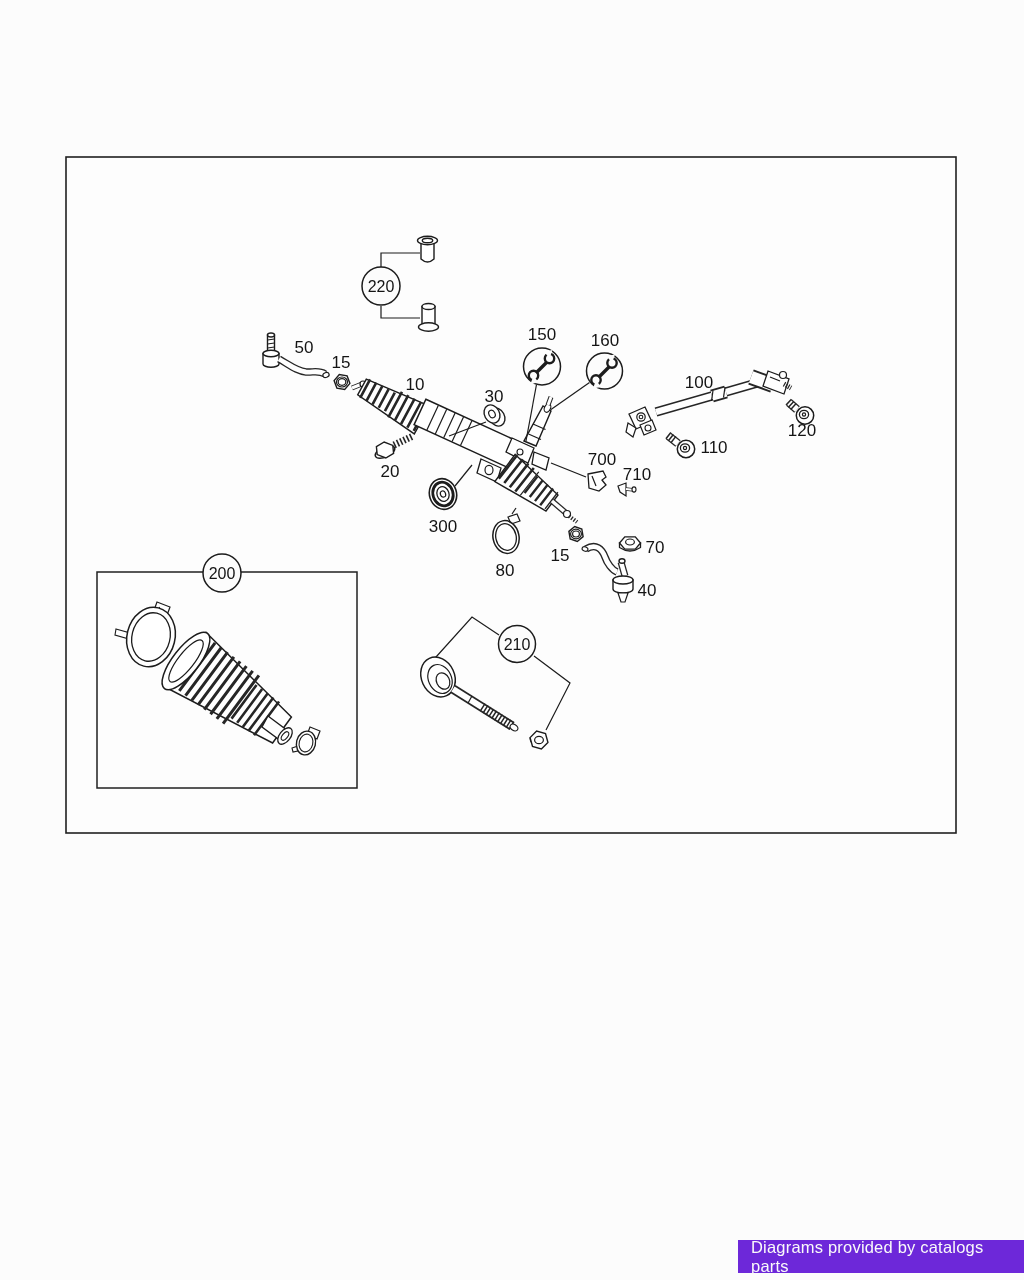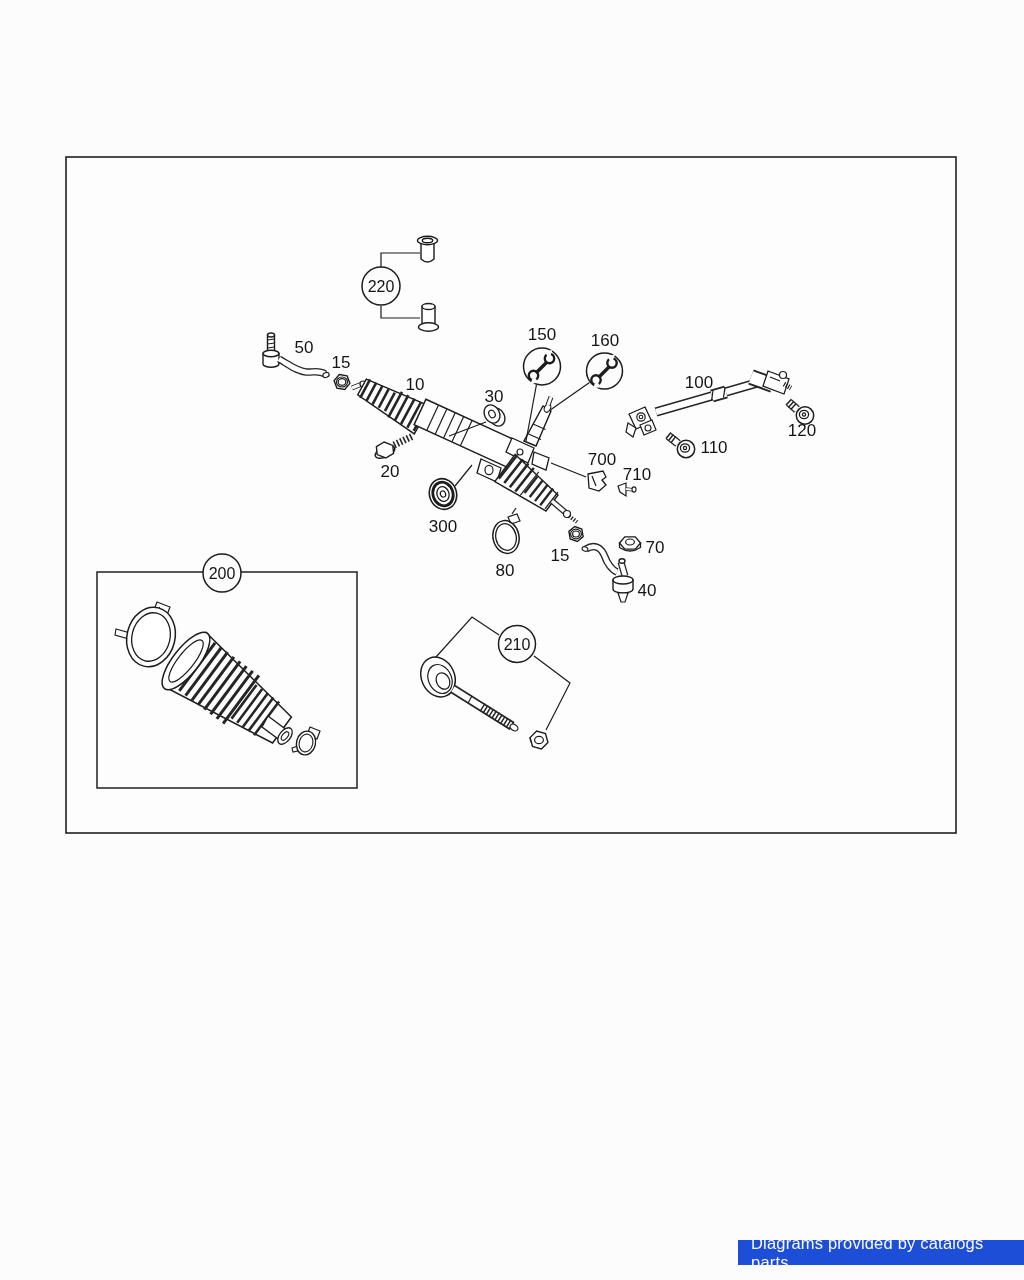--- a/index.html
+++ b/index.html
@@ -6,22 +6,22 @@
   #stage{position:relative;width:1024px;height:1280px;background:#fcfcfc;overflow:hidden;
          font-family:"Liberation Sans",sans-serif;}
   svg{position:absolute;left:0;top:0;}
   .ln{stroke:#1c1c1c;fill:none;stroke-width:1.2;}
   .fw{fill:#ffffff;stroke:#1c1c1c;stroke-width:1.4;}
   .fp{fill:#fcfcfc;stroke:#1c1c1c;stroke-width:1.5;}
   .corr{stroke:#262626;fill:none;}
   .core{stroke:#ffffff;fill:none;}
   .lbl{font:17px "Liberation Sans",sans-serif;fill:#141414;text-anchor:middle;}
   .clbl{font:16px "Liberation Sans",sans-serif;fill:#141414;text-anchor:middle;}
-  #attribution-bar{position:absolute;left:738px;top:1240px;width:286px;height:25px;
-    background:#1d4ed8;color:#fafafa;display:flex;align-items:center;
+  #attribution-bar{position:absolute;left:738px;top:1240px;width:286px;height:33px;
+    background:#6d28d9;color:#fafafa;display:flex;align-items:center;
     padding-left:13px;box-sizing:border-box;font-size:16.5px;letter-spacing:.2px;}
 </style>
 </head>
 <body>
 
 <div id="stage">
 <svg width="1024" height="1280" viewBox="0 0 1024 1280">
 
   <rect x="66" y="157" width="890" height="676" fill="#fdfdfd" stroke="#202020" stroke-width="1.6"></rect>
 

